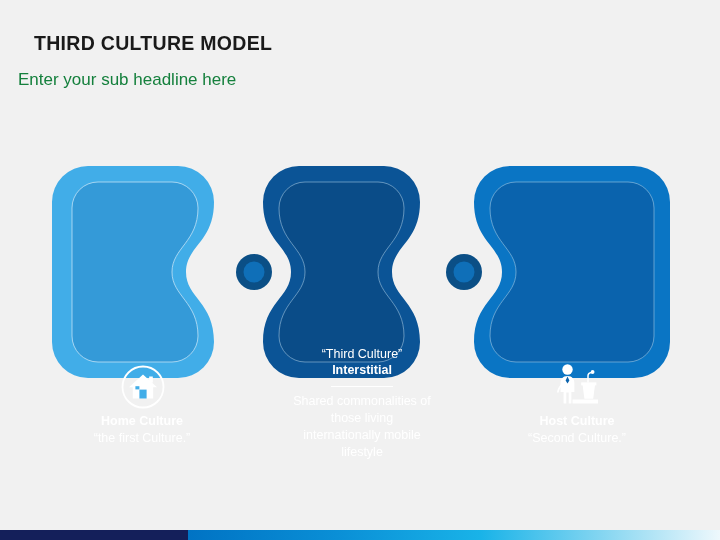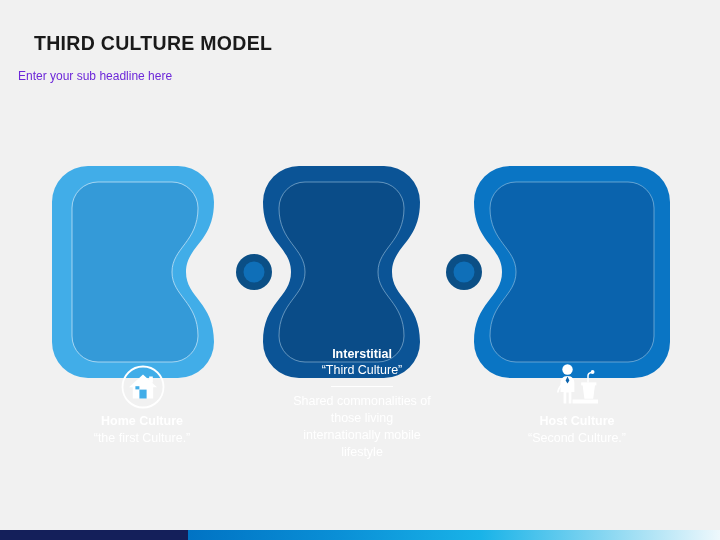--- a/index.html
+++ b/index.html
@@ -25,23 +25,23 @@
   #slide-title {
     font-size: 19.5px;
     font-weight: bold;
     color: #1a1a1a;
     letter-spacing: 0.3px;
     line-height: 1.15;
     margin: 16px;
     white-space: nowrap;
   }
   #slide-subtitle {
-    font-size: 12px;
+    font-size: 17px;
     font-weight: normal;
-    color: #6d28d9;
+    color: #15803d;
     margin: 6px 0 0 0;
     line-height: 1.15;
     white-space: nowrap;
   }
 
   
   #diagram {
     position: absolute;
     left: 0;
     top: 150px;
@@ -288,22 +288,22 @@
       <circle cx="38.6" cy="10.0" r="1.9" fill="#ffffff"></circle>
     </svg>
   </div>
 
   <div class="piece-label" id="home-text">
     <div class="piece-title">Home Culture</div>
     <div class="piece-sub">“the first Culture.”</div>
   </div>
 
   <div id="mid-text">
+    <div id="mid-sub">“Third Culture”</div>
     <div id="mid-title">Interstitial</div>
-    <div id="mid-sub">“Third Culture”</div>
     <div id="mid-divider"></div>
     <div id="mid-body">Shared commonalities of those living internationally mobile lifestyle</div>
   </div>
 
   <div class="piece-label" id="host-text">
     <div class="piece-title">Host Culture</div>
     <div class="piece-sub">“Second Culture.”</div>
   </div>
 
 </div>

